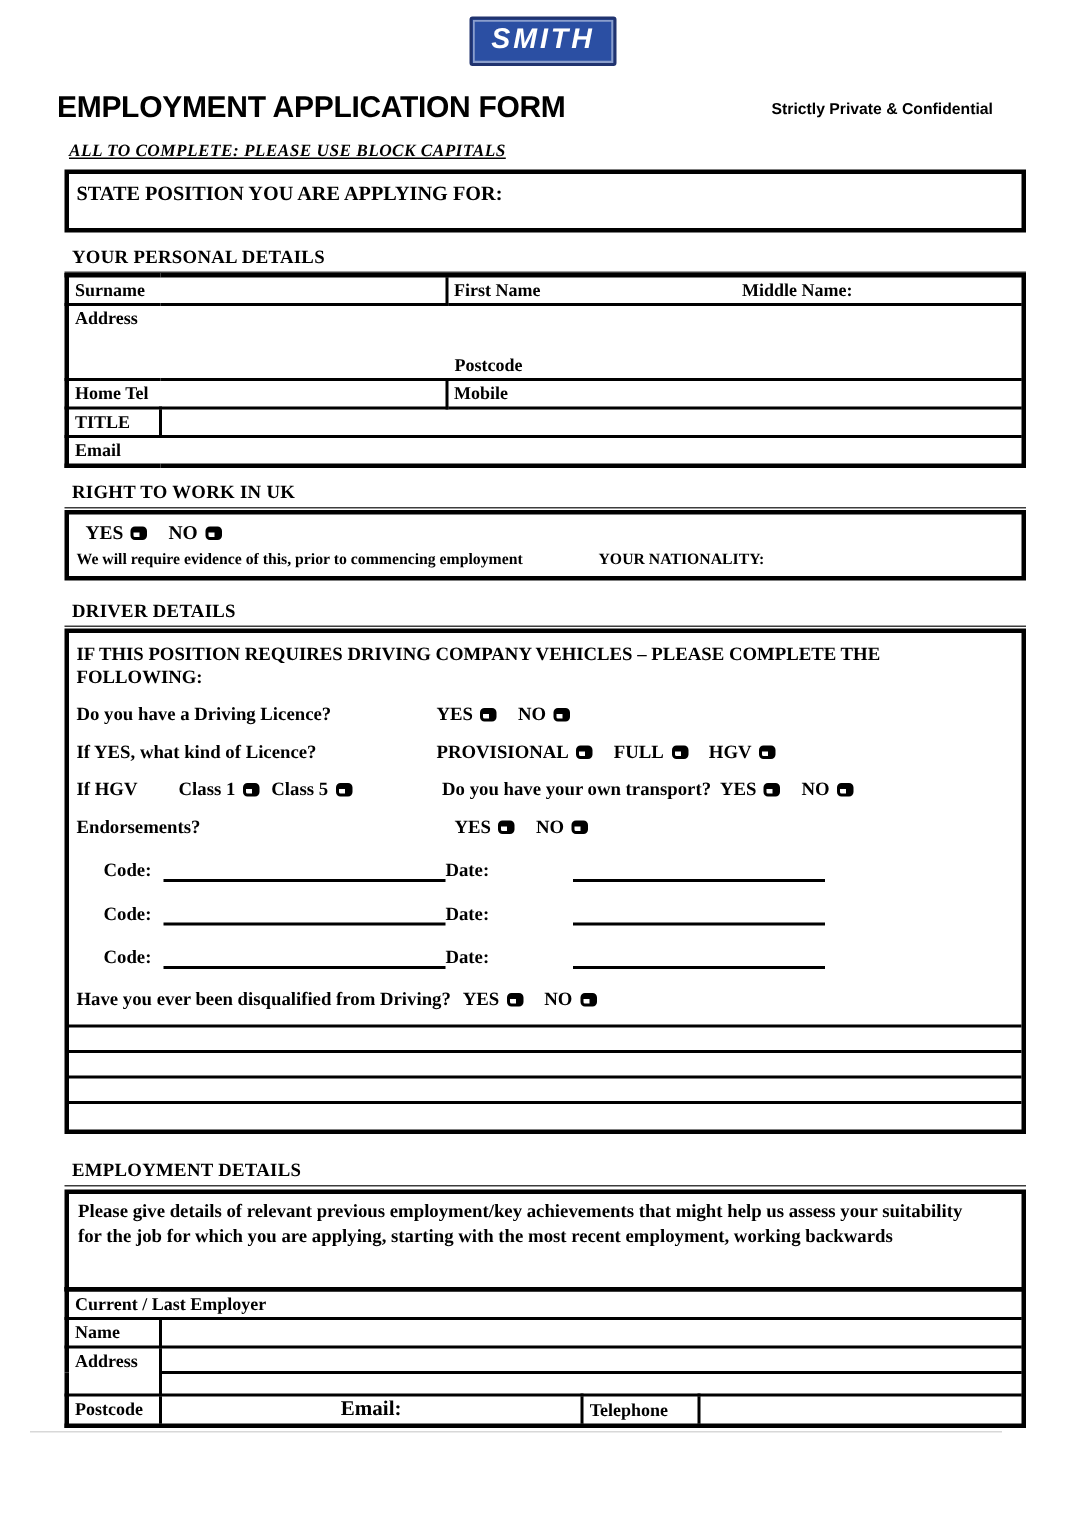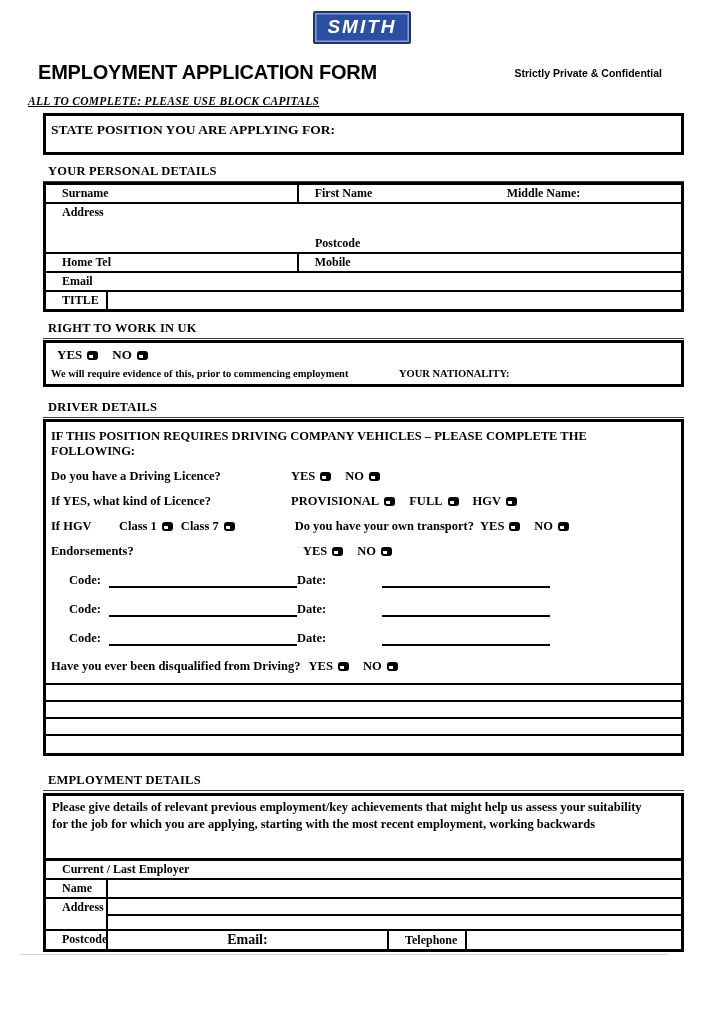--- a/index.html
+++ b/index.html
@@ -16,37 +16,37 @@
   }
   .logo span {
     color:#fff; font-family:"Liberation Sans", sans-serif;
     font-style:italic; font-weight:800; font-size:19px; letter-spacing:2px;
   }
   
   .titlebar { display:flex; justify-content:space-between; align-items:center; margin:17px 62px 0 38px; }
   .title { font-family:"Liberation Sans", sans-serif; font-weight:700; font-size:20px; letter-spacing:-0.2px; }
   .confidential { font-family:"Liberation Sans", sans-serif; font-weight:700; font-size:10.5px; }
   .instruction {
-    margin:11px 0 0 28px; font-style:italic; font-weight:700; font-size:11.5px;
+    margin:11px 0 0 46px; font-style:italic; font-weight:700; font-size:11.5px;
     text-decoration:underline; letter-spacing:0.3px;
   }
   
   .hbox { margin-left:43px; width:641px; border:3px solid #000; }
   .position-box { margin-top:6px; height:42px; padding:4px 5px; }
   .position-box .lbl { font-weight:700; font-size:13.5px; }
   
   .section-h {
     margin-left:43px; width:641px; margin-top:8px; padding:1px 0 2px 5px;
     font-weight:700; font-size:12.5px; letter-spacing:0.2px;
     border-bottom:1.5px solid #3c3c3c;
   }
   
   table { border-collapse:collapse; table-layout:fixed; }
   .ftable { margin-left:43px; width:641px; border:3px solid #000; font-weight:700; font-size:12px; }
-  .ftable td { border:2px solid #000; padding:1px 16px; vertical-align:top; }
+  .ftable td { border:2px solid #000; padding:1px 4px; vertical-align:top; }
   
   .addr-cell { height:50px; }
   .addr-inner { display:flex; flex-direction:column; justify-content:space-between; height:100%; }
   .postcode-lbl { margin-left:253px; }
   .fnmn { display:flex; }
   .fnmn .fn { width:192px; }
   
   .rtw-box { margin-top:1px; padding:3px 5px 5px; }
   .rtw-l1 { display:flex; align-items:center; font-weight:700; font-size:13px; margin-top:1px; }
   .rtw-l2 { position:relative; font-weight:700; font-size:10.5px; margin-top:5px; }
@@ -136,29 +136,29 @@
     </tr>
     <tr>
       <td colspan="2" style="height:17px">
         <span>Home Tel</span>
       </td>
       <td>
         <span>Mobile</span>
       </td>
     </tr>
     <tr>
+      <td style="height:18px">
+        <span>TITLE</span>
+      </td>
+      <td colspan="2"></td>
+    </tr>
+    <tr>
       <td colspan="3" style="height:18px">
         <span>Email</span>
       </td>
-    </tr>
-    <tr>
-      <td style="height:18px">
-        <span>TITLE</span>
-      </td>
-      <td colspan="2"></td>
     </tr>
   </tbody>
     </table>
 
   <div class="section-h">RIGHT TO WORK IN UK</div>
   <div class="hbox rtw-box">
     <div class="rtw-l1">
       <span style="margin-left:6px">YES</span>
       <span class="cb"></span>
       <span class="gap14"></span>
@@ -200,21 +200,21 @@
           <span class="cb"></span>
         </span>
       </div>
 
       <div class="qrow">
         <span style="width:68px">If HGV</span>
         <span class="ans">
           <span>Class 1</span>
           <span class="cb"></span>
           <span style="display:inline-block;width:8px"></span>
-          <span>Class 7</span>
+          <span>Class 5</span>
           <span class="cb"></span>
           <span style="display:inline-block;width:60px"></span>
           <span>Do you have your own transport?</span>
           <span style="display:inline-block;width:6px"></span>
           <span>YES</span>
           <span class="cb"></span>
           <span class="gap14"></span>
           <span>NO</span>
           <span class="cb"></span>
         </span>

